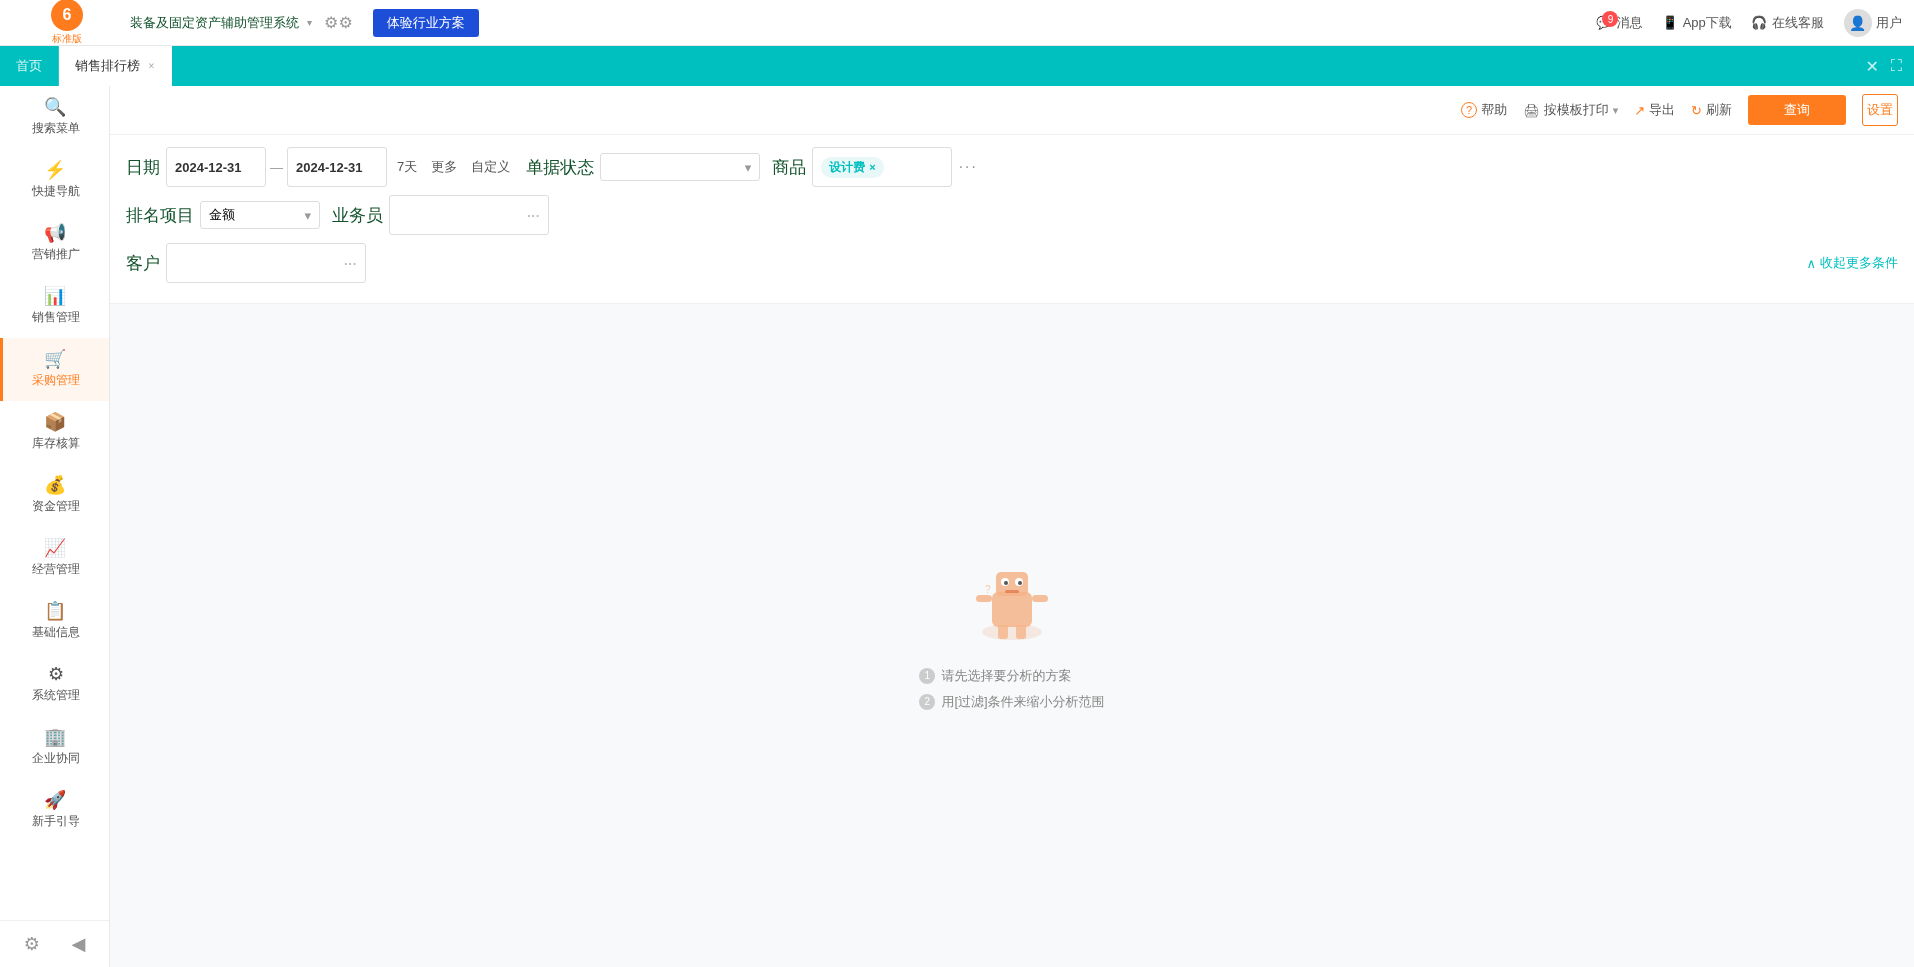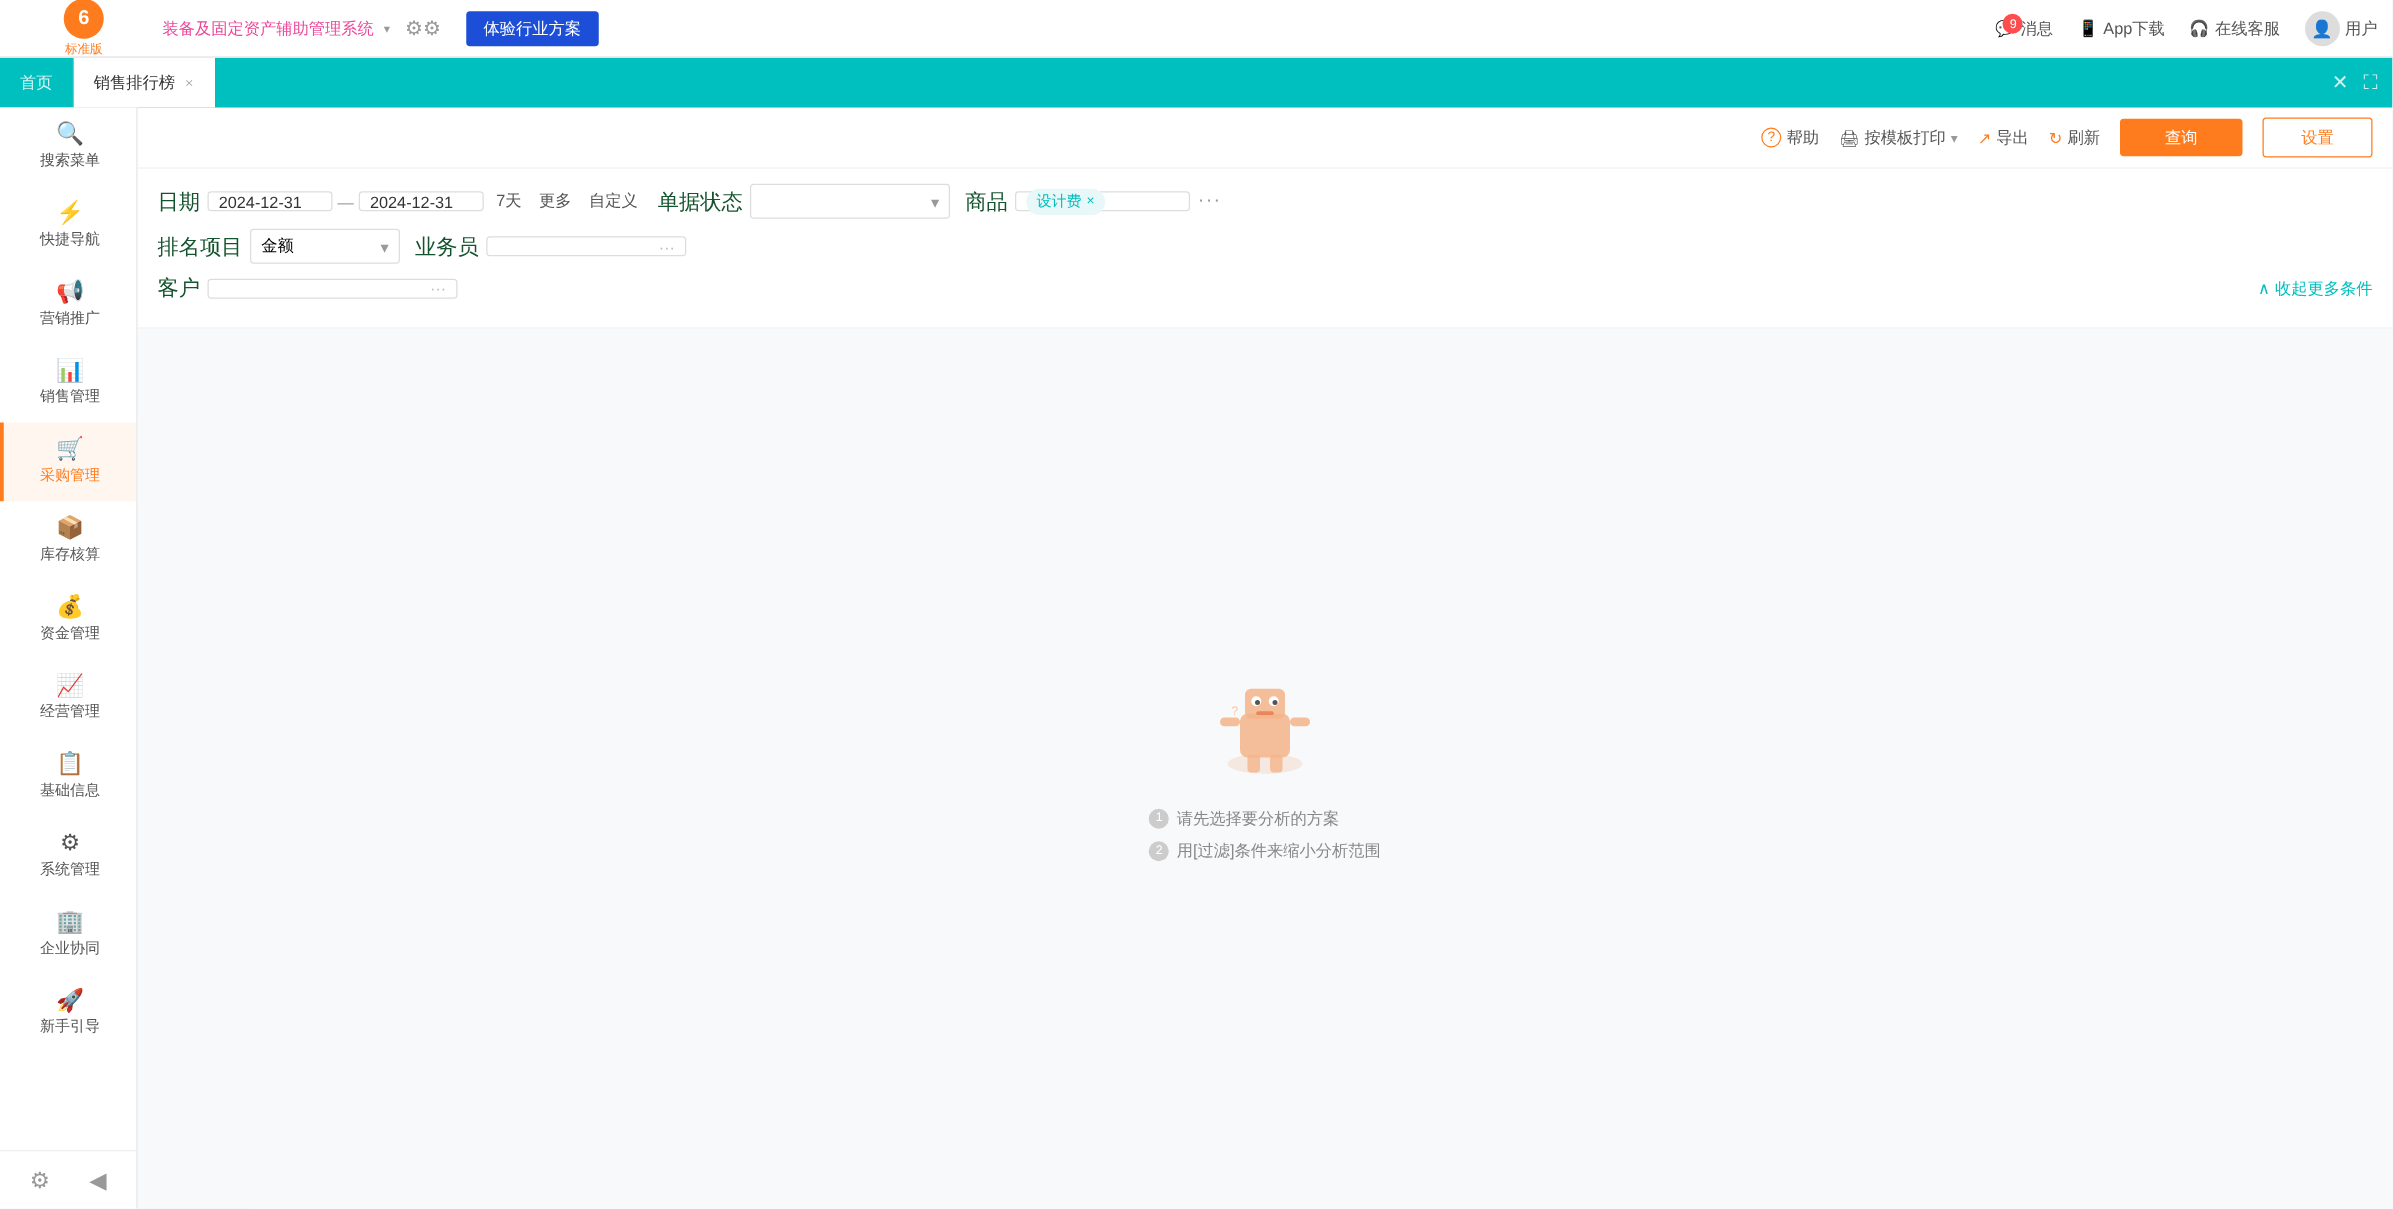--- a/index.html
+++ b/index.html
@@ -43,21 +43,21 @@
     }
     .system-title {
       flex: 1;
       display: flex;
       align-items: center;
       gap: 8px;
       font-size: 13px;
       color: #333;
       margin-left: 8px;
     }
-    .system-title .title-text { font-size: 13px; color: #ec4899; }
+    .system-title .title-text { font-size: 13px; color: #14532d; }
     .system-title .arrow-icon { color: #999; font-size: 10px; }
     .gear-icon-btn { color: #999; cursor: pointer; font-size: 16px; margin-left: 4px; }
     .industry-btn {
       background: #1d4ed8;
       color: white;
       border: none;
       padding: 5px 14px;
       border-radius: 3px;
       cursor: pointer;
       font-size: 13px;
@@ -237,21 +237,21 @@
       border: none;
       padding: 6px 36px;
       border-radius: 3px;
       cursor: pointer;
       font-size: 13px;
     }
     .settings-btn {
       background: #fff;
       color: #ff7c1e;
       border: 1px solid #ff7c1e;
-      padding: 6px 30px;
+      padding: 6px 4px;
       border-radius: 3px;
       cursor: pointer;
       font-size: 13px;
     }
 
     
     .filter-area {
       background: #fff;
       padding: 12px 16px;
       border-bottom: 1px solid #f0f0f0;
@@ -268,27 +268,28 @@
       align-items: center;
       gap: 6px;
     }
     .filter-label { color: #14532d; font-size: 17px; white-space: nowrap; }
     .filter-input {
       border: 1px solid #ddd;
       border-radius: 3px;
       padding: 0 8px;
       font-size: 13px;
       color: #333;
-      height: 16px;
+      height: 40px;
       min-width: 120px;
       background: #fff;
       display: flex;
       align-items: center;
       justify-content: space-between;
       cursor: pointer;
+      font-weight: bold;
     }
     .filter-date-range {
       display: flex;
       align-items: center;
       gap: 4px;
     }
     .date-quick-btn {
       border: none;
       background: none;
       color: #555;

